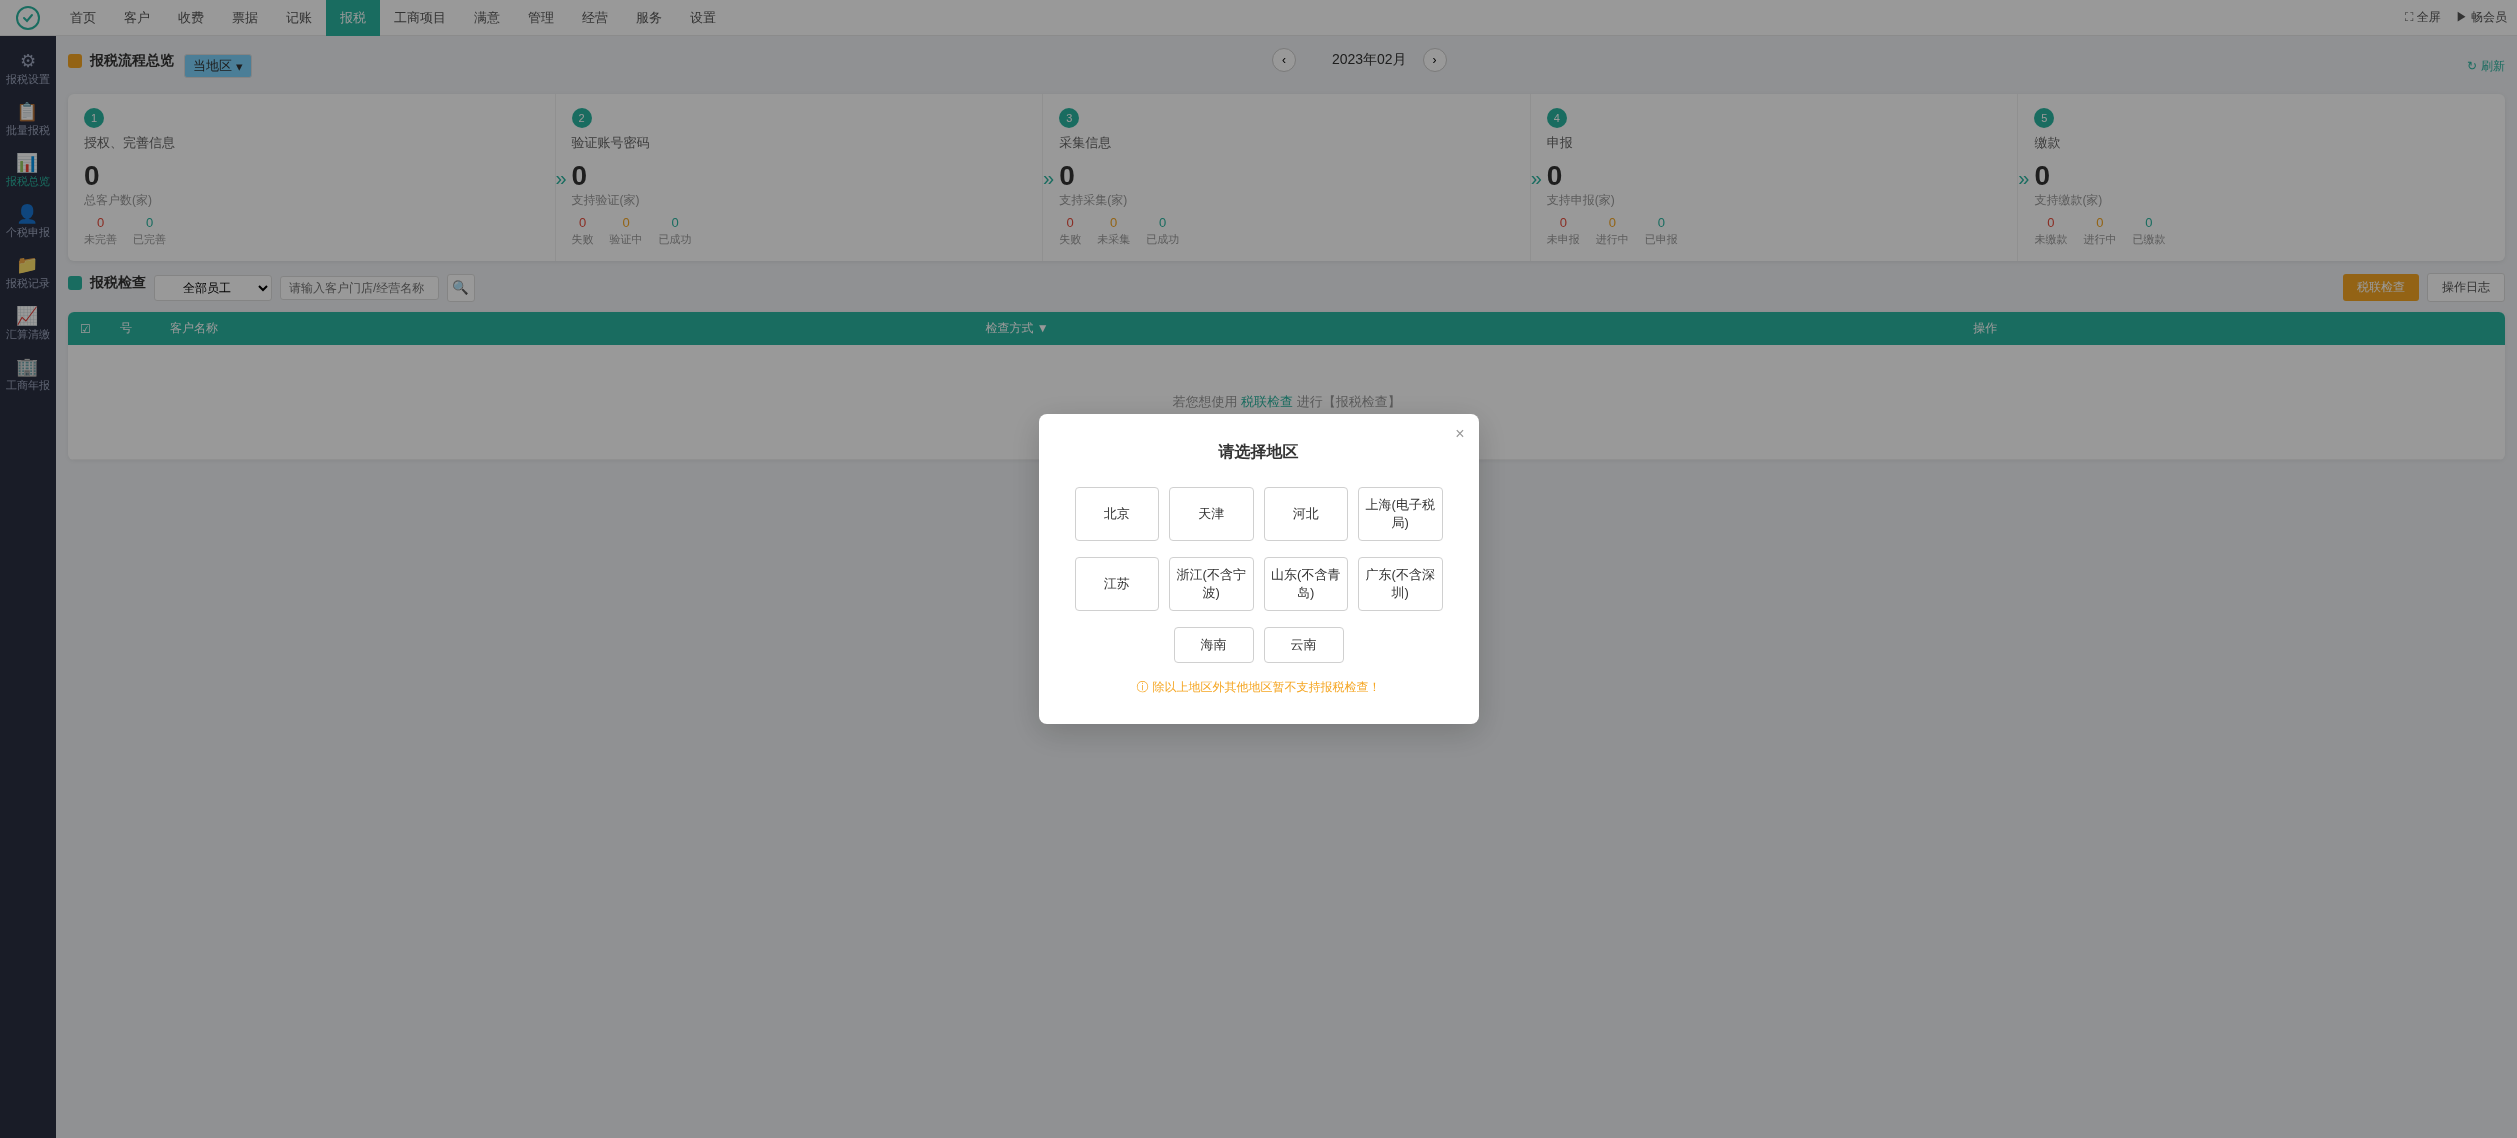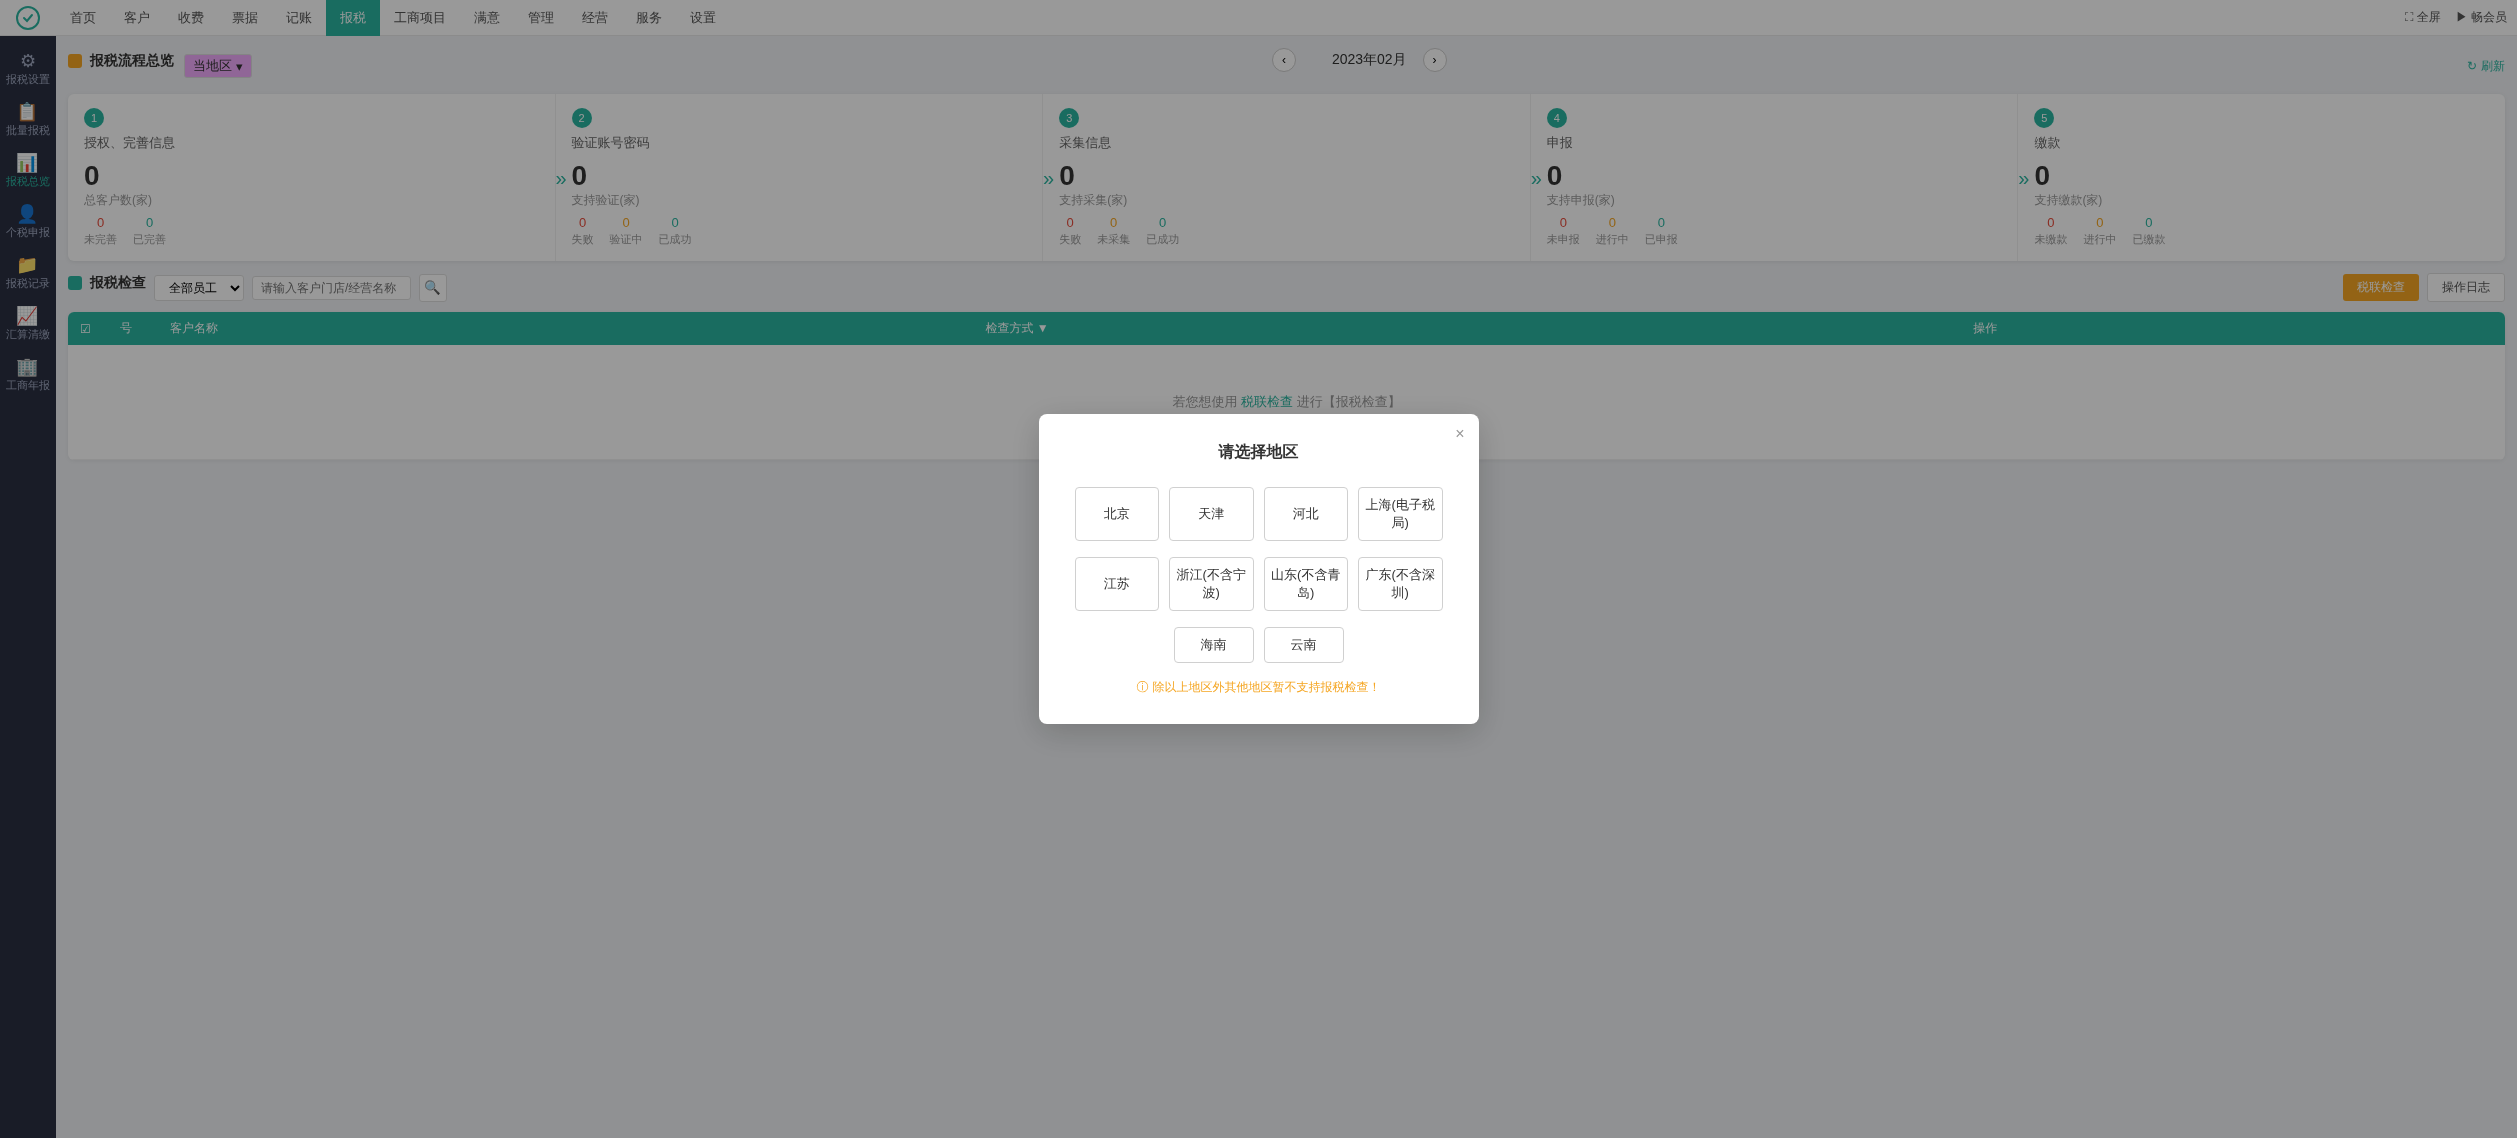--- a/index.html
+++ b/index.html
@@ -105,21 +105,21 @@
     .region-selector {
       display: flex;
       align-items: center;
       gap: 4px;
       font-size: 13px;
       color: #333;
       cursor: pointer;
       border: 1px solid #ddd;
       padding: 2px 8px;
       border-radius: 3px;
-      background: #f0abfc;
+      background: #7dd3fc;
     }
 
     
     .month-nav {
       display: flex;
       align-items: center;
       justify-content: center;
       gap: 16px;
       margin-bottom: 12px;
     }
@@ -205,21 +205,21 @@
     }
     .tax-check-controls {
       display: flex;
       align-items: center;
       gap: 8px;
       flex: 1;
     }
     .select-box {
       border: 1px solid #ddd;
       border-radius: 3px;
-      padding: 4px 10px;
+      padding: 4px 24px;
       font-size: 12px;
       background: #fff;
       cursor: pointer;
     }
     .search-input {
       border: 1px solid #ddd;
       border-radius: 3px;
       padding: 4px 8px;
       font-size: 12px;
       width: 159px;

